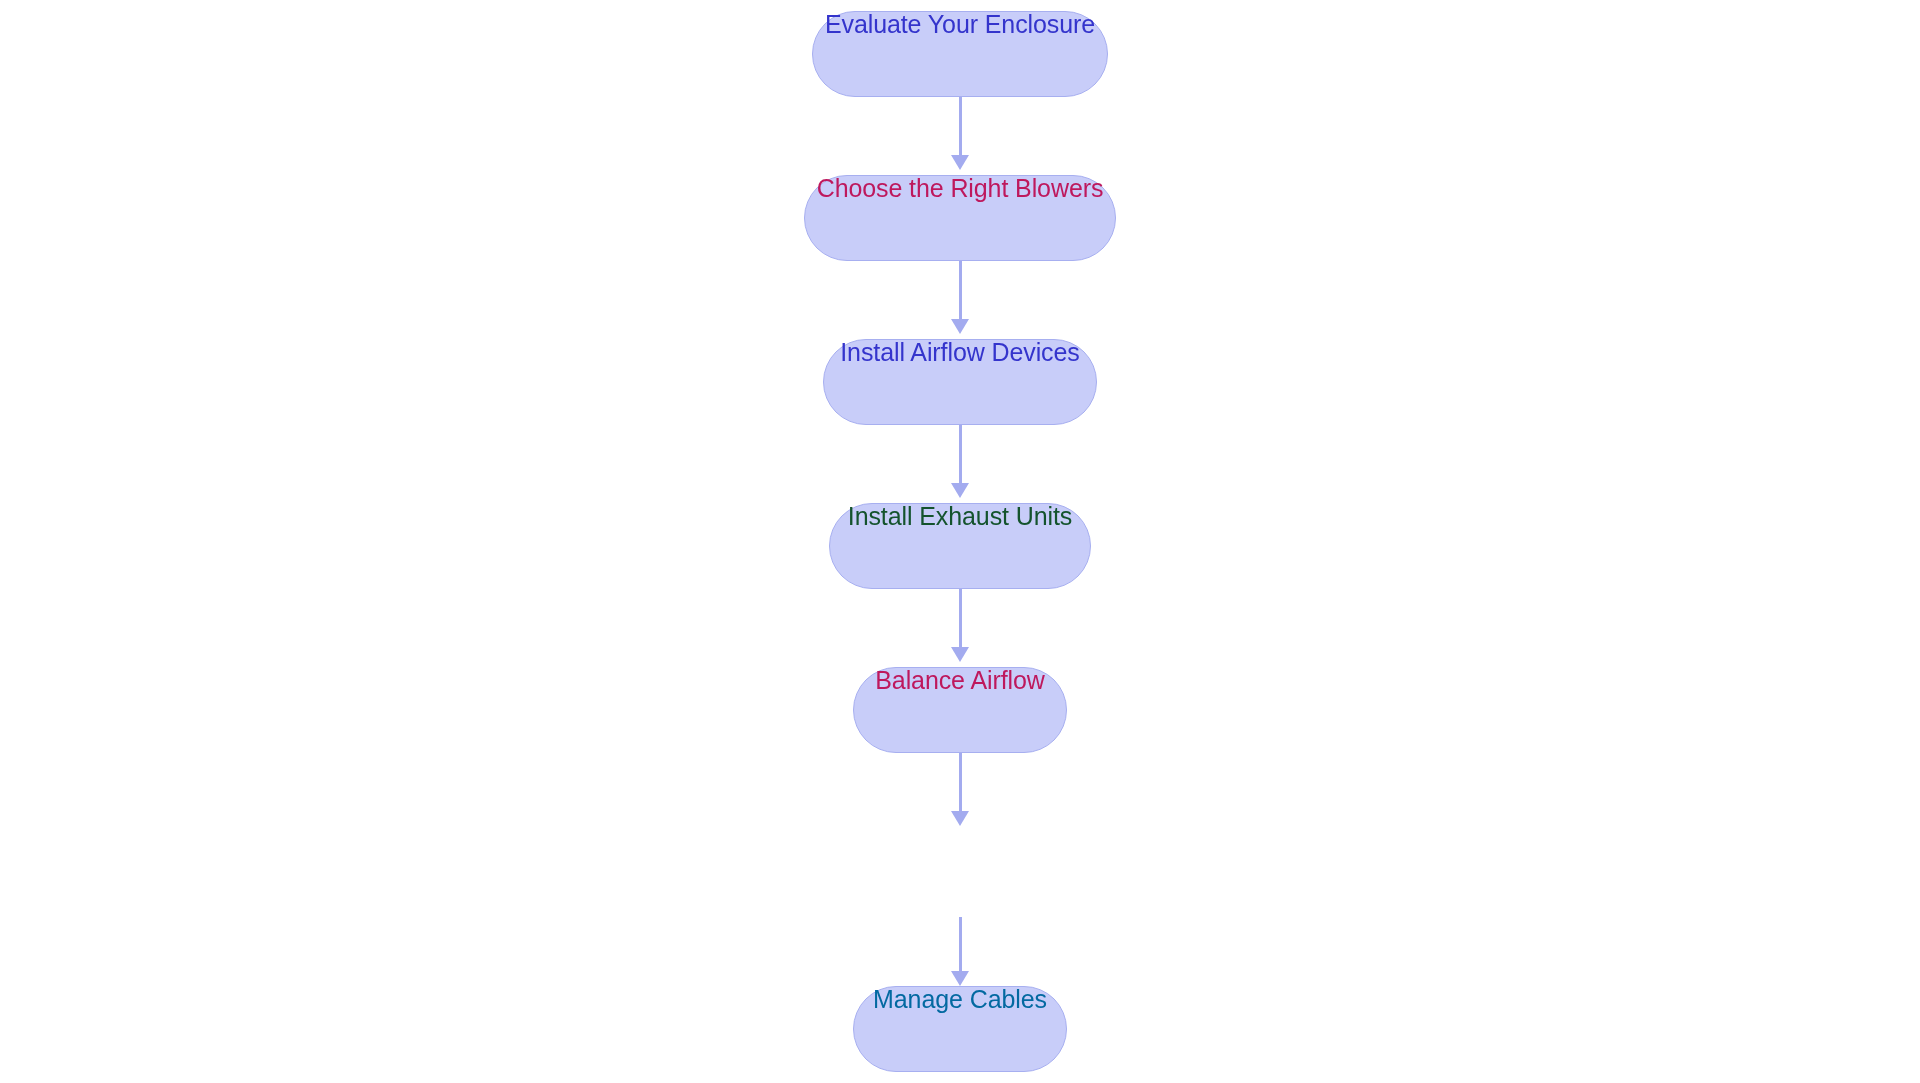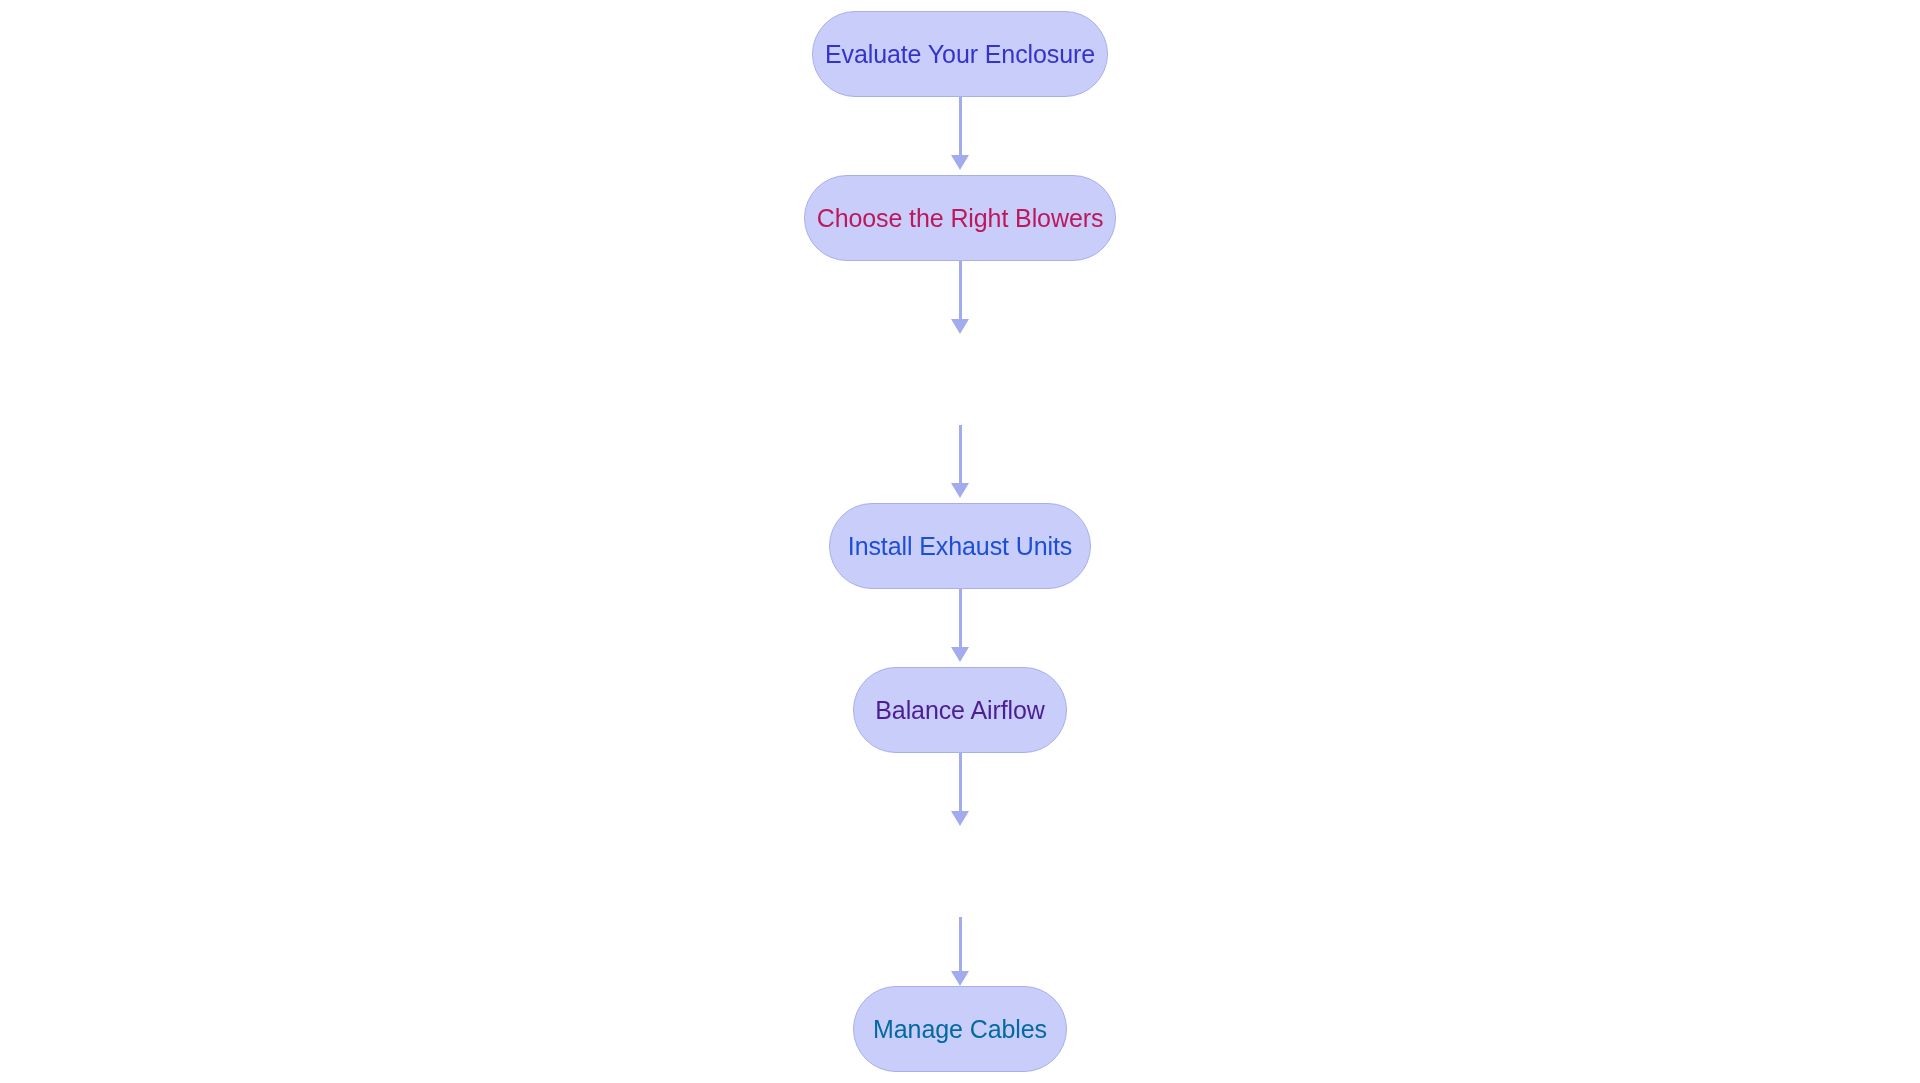--- a/index.html
+++ b/index.html
@@ -32,21 +32,20 @@
 
   
   .node {
     position: absolute;
     box-sizing: border-box;
     height: 86px;
     background: #c8cdf9;
     border: 1.5px solid #a7aff0;
     border-radius: 43px;
     display: flex;
-    align-items: center;
     justify-content: center;
     transform: translateX(-50%);
   }
 
   .node-label {
     font-family: "Liberation Sans", sans-serif;
     font-size: 25px;
     line-height: 1;
     color: #3434cc;
     white-space: nowrap;
@@ -108,23 +107,26 @@
       <div class="connector" style="left: 960px; top: 917px; height: 69px;">
         <div class="connector-line" style="height: 54px; background: rgb(163, 171, 239);"></div>
         <div class="connector-head" style="top: 54px; border-top-color: rgb(163, 171, 239);"></div>
       </div>
       <div class="node" style="left: 960px; top: 11px; width: 296px; background: rgb(200, 205, 249); border-color: rgb(167, 175, 240);">
         <span class="node-label" style="color: rgb(52, 52, 204);">Evaluate Your Enclosure</span>
       </div>
       <div class="node" style="left: 960px; top: 175px; width: 312px; background: rgb(200, 205, 249); border-color: rgb(167, 175, 240);">
         <span class="node-label" style="color: #be185d;">Choose the Right Blowers</span>
       </div>
+      <div class="node" style="left: 960px; top: 339px; width: 274px; background: rgb(200, 205, 249); border-color: rgb(167, 175, 240);">
+        <span class="node-label" style="color: rgb(52, 52, 204);">Install Airflow Devices</span>
+      </div>
       <div class="node" style="left: 960px; top: 503px; width: 262px; background: rgb(200, 205, 249); border-color: rgb(167, 175, 240);">
-        <span class="node-label" style="color: #1d4ed8;">Install Exhaust Units</span>
+        <span class="node-label" style="color: #14532d;">Install Exhaust Units</span>
       </div>
       <div class="node" style="left: 960px; top: 667px; width: 214px; background: rgb(200, 205, 249); border-color: rgb(167, 175, 240);">
-        <span class="node-label" style="color: #4c1d95;">Balance Airflow</span>
+        <span class="node-label" style="color: #be185d;">Balance Airflow</span>
       </div>
       <div class="node" style="left: 960px; top: 986px; width: 214px; background: rgb(200, 205, 249); border-color: rgb(167, 175, 240);">
         <span class="node-label" style="color: #0369a1;">Manage Cables</span>
       </div>
     </div>
 </div>
 
 </body></html>

